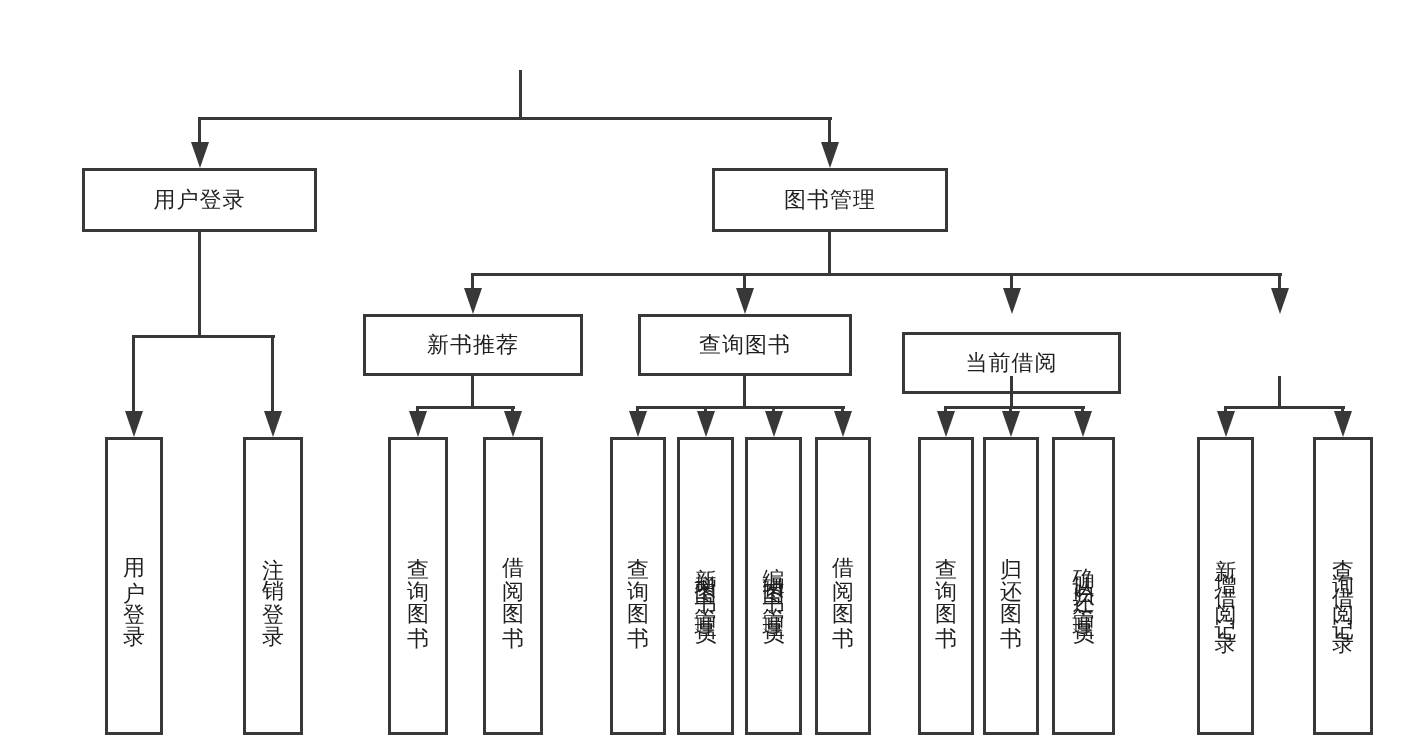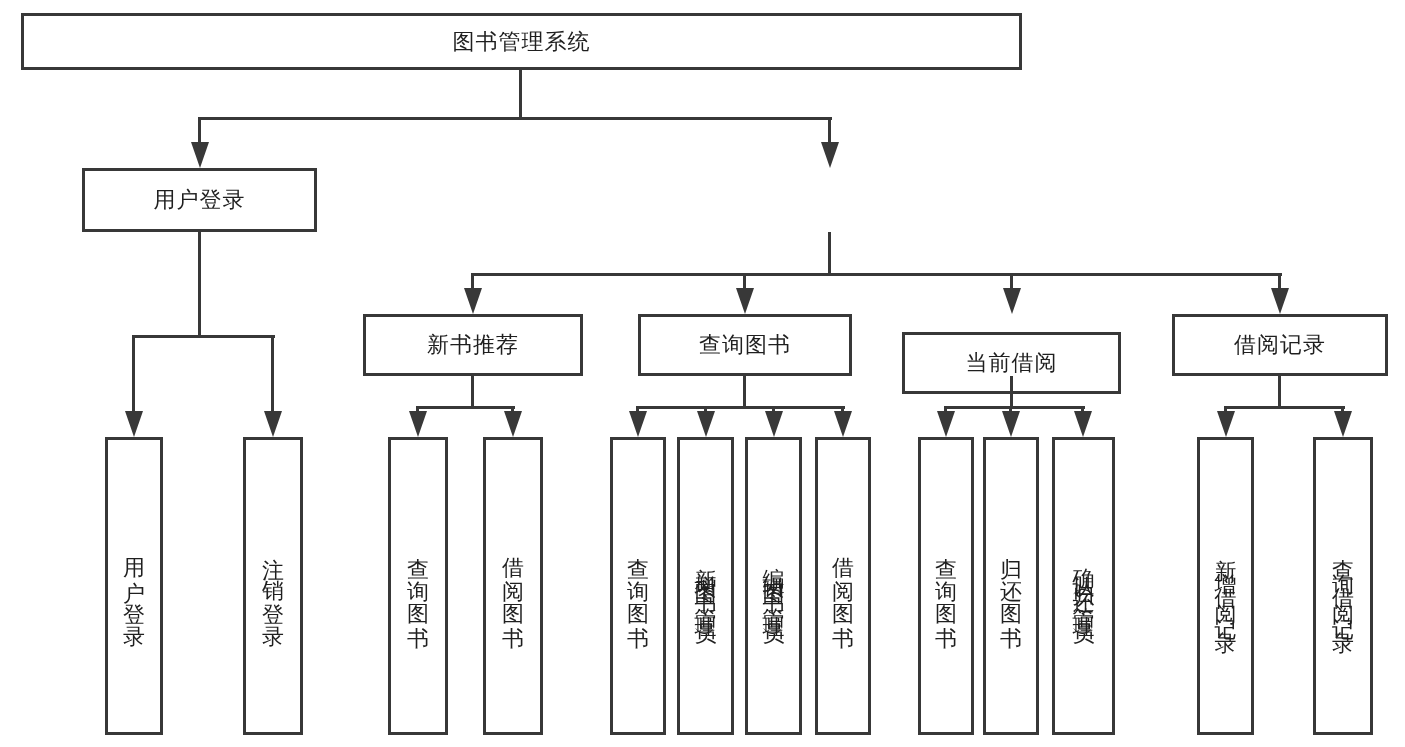--- a/index.html
+++ b/index.html
@@ -58,33 +58,33 @@
     color:var(--watermark);
     letter-spacing:1px;
     white-space:nowrap;
   }
 </style>
 </head>
 <body>
 
 <div id="canvas">
 
-  <div class="box" style="left:21px;top:13px;width:1001px;height:57px">
-    <span class="hlabel">图书管理系统</span>
-  </div>
 
   <div class="vl" style="left:519px;top:70px;height:47px"></div>
   <div class="hl" style="left:198px;top:117px;width:634px"></div>
   <div class="vl" style="left:198px;top:117px;height:28px"></div>
   <div class="ah" style="left:191px;top:142px"></div>
   <div class="vl" style="left:828px;top:117px;height:28px"></div>
   <div class="ah" style="left:821px;top:142px"></div>
 
   <div class="box" style="left:82px;top:168px;width:235px;height:64px">
     <span class="hlabel">用户登录</span>
+  </div>
+  <div class="box" style="left:712px;top:168px;width:236px;height:64px">
+    <span class="hlabel">图书管理</span>
   </div>
 
   <div class="vl" style="left:198px;top:232px;height:103px"></div>
   <div class="hl" style="left:133px;top:335px;width:142px"></div>
   <div class="vl" style="left:132px;top:335px;height:78px"></div>
   <div class="ah" style="left:125px;top:411px"></div>
   <div class="vl" style="left:271px;top:335px;height:78px"></div>
   <div class="ah" style="left:264px;top:411px"></div>
 
   <div class="vl" style="left:828px;top:232px;height:41px"></div>
@@ -99,23 +99,20 @@
   <div class="ah" style="left:1271px;top:288px"></div>
 
   <div class="box" style="left:363px;top:314px;width:220px;height:62px">
     <span class="hlabel">新书推荐</span>
   </div>
   <div class="box" style="left:638px;top:314px;width:214px;height:62px">
     <span class="hlabel">查询图书</span>
   </div>
   <div class="box" style="left:902px;top:332px;width:219px;height:62px">
     <span class="hlabel">当前借阅</span>
-  </div>
-  <div class="box" style="left:1172px;top:314px;width:216px;height:62px">
-    <span class="hlabel">借阅记录</span>
   </div>
 
   <div class="vl" style="left:471px;top:376px;height:30px"></div>
   <div class="hl" style="left:416px;top:406px;width:99px"></div>
   <div class="vl" style="left:416px;top:406px;height:9px"></div>
   <div class="ah" style="left:409px;top:411px"></div>
   <div class="vl" style="left:511px;top:406px;height:9px"></div>
   <div class="ah" style="left:504px;top:411px"></div>
 
   <div class="vl" style="left:743px;top:376px;height:30px"></div>

